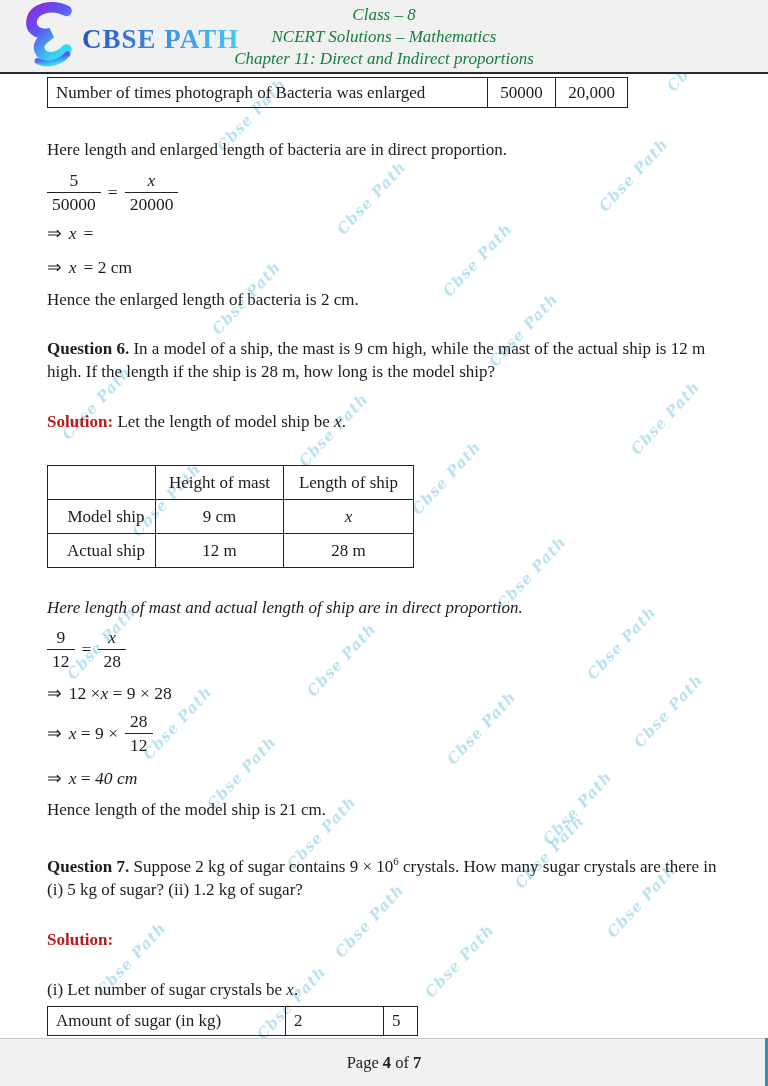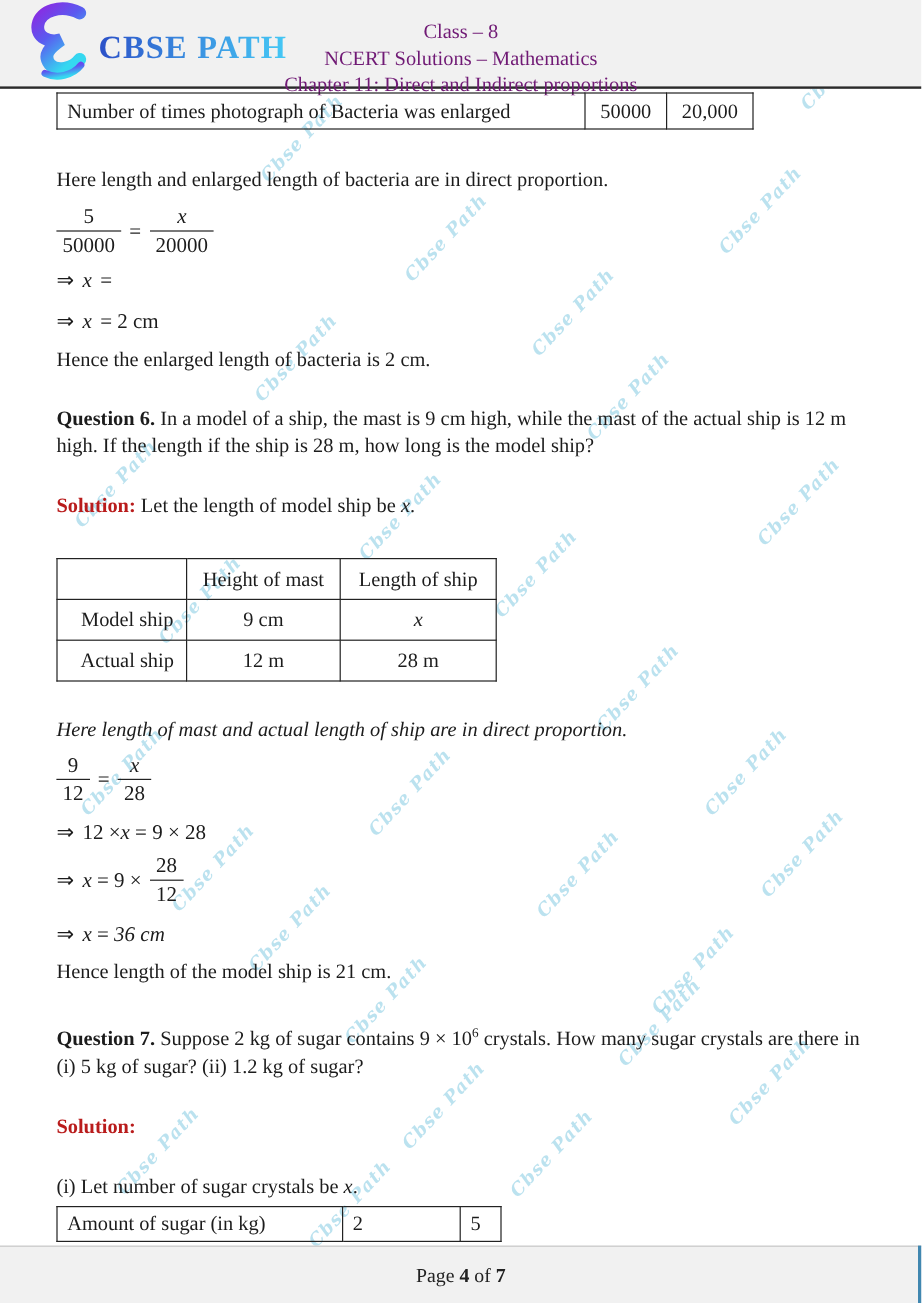--- a/index.html
+++ b/index.html
@@ -15,21 +15,21 @@
     position:absolute; font-family:"DejaVu Serif", serif;
     font-style:italic; font-weight:bold; font-size:15px;
     color:rgba(120,198,224,0.50); transform:rotate(-47deg);
     white-space:nowrap; letter-spacing:1px;
   }
   
   header {
     position:relative; z-index:1; height:74px; background:#f1f1f1;
     border-bottom:2px solid #2b2b2b; text-align:center;
   }
-  .hdr-lines { padding-top:16px; font-size:17px; line-height:22px; color:#701a75; }
+  .hdr-lines { padding-top:4px; font-size:17px; line-height:22px; color:#15803d;font-style:italic; }
   .logo-area { position:absolute; left:22px; top:1px; display:flex; align-items:center; }
   .logo-icon { width:58px; height:68px; }
   .logo-text {
     font-size:27px; font-weight:bold; letter-spacing:1px; margin-left:2px; margin-top:8px;
     background:linear-gradient(90deg,#2b50c8,#3a8fe0,#45c8f5);
     -webkit-background-clip:text; background-clip:text; color:transparent;
   }
   
   main { position:relative; z-index:1; padding:0 47px; }
   .txt { font-size:17px; line-height:23px; }
@@ -251,21 +251,21 @@
         <span class="num">28</span>
         <span class="den">12</span>
       </span>
     </div>
 
     <div class="eqrow m-eqB4">
       <span>⇒</span>
       <span class="gap"></span>
       <span class="var">x</span>
       <span style="white-space:pre"> = </span>
-      <span class="var">36 cm</span>
+      <span class="var">40 cm</span>
     </div>
 
     <p class="txt m-conc2">Hence length of the model ship is 21 cm.</p>
 
     <p class="txt m-q7"><span class="q-label">Question 7.</span><span> Suppose 2 kg of sugar contains 9 × 10</span><sup class="exp">6</sup><span> crystals. How many sugar crystals are there in (i) 5 kg of sugar?  (ii) 1.2 kg of sugar?</span></p>
 
     <p class="txt m-sol7"><span class="sol-label">Solution:</span></p>
 
     <p class="txt m-parti"><span class="bold" style="font-weight:normal">(i) Let number of sugar crystals be </span><span class="var">x</span><span>.</span></p>
 

